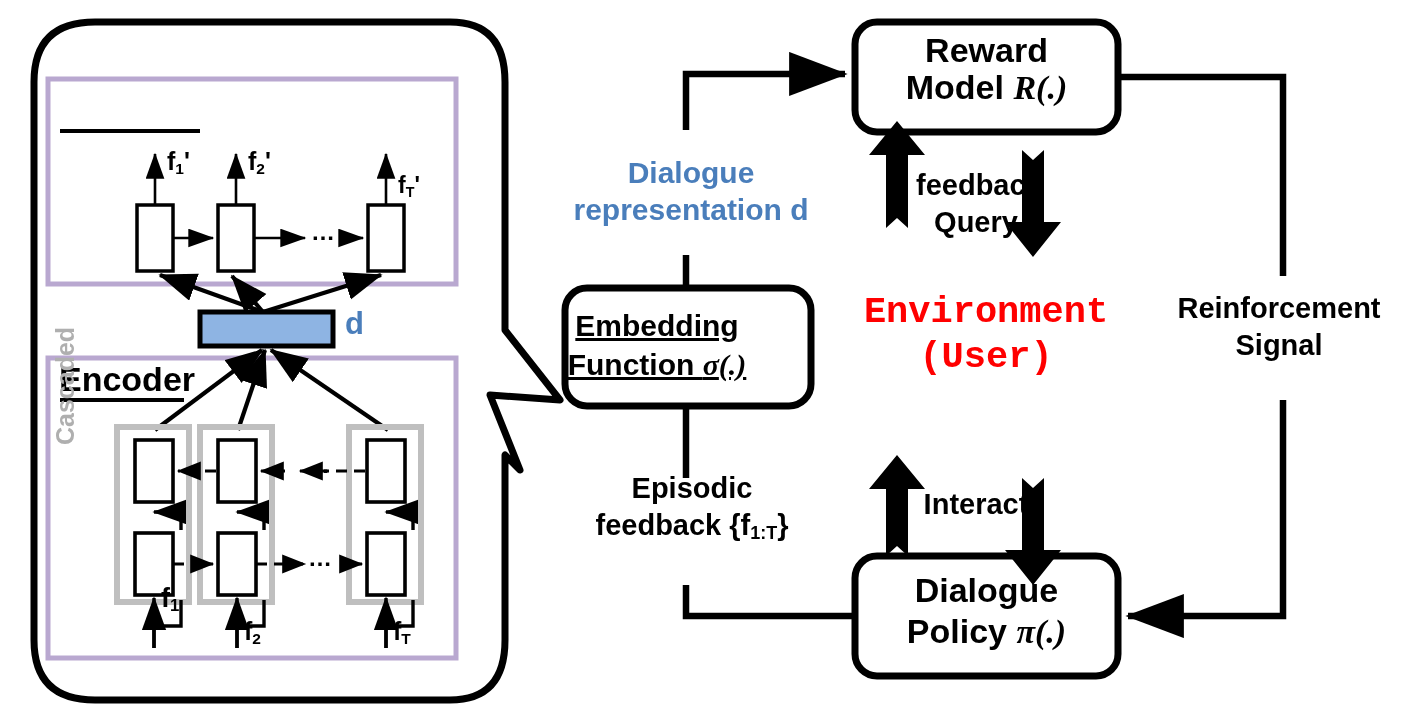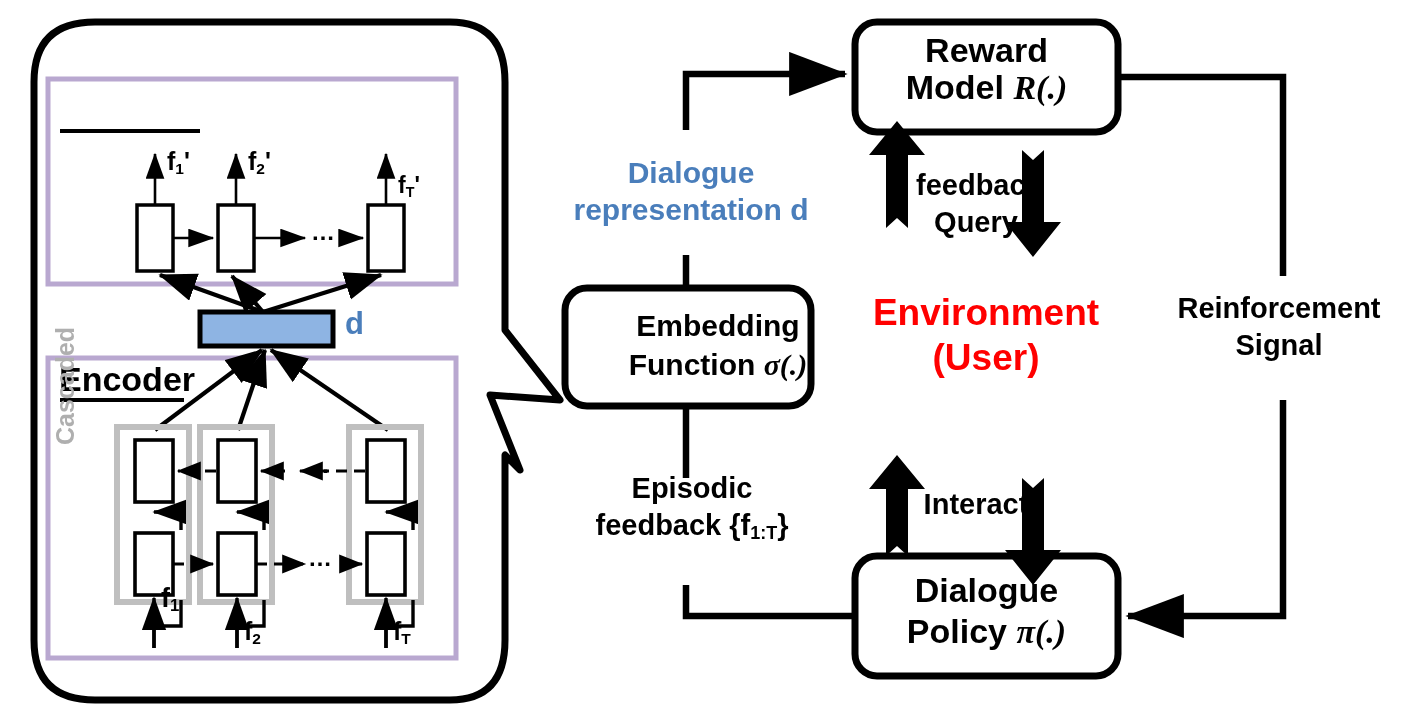--- a/index.html
+++ b/index.html
@@ -4,21 +4,21 @@
 <style>
   html,body{margin:0;padding:0;background:#ffffff;}
   body{width:1405px;height:725px;overflow:hidden;
        font-family:"Liberation Sans", sans-serif;}
   #stage{position:relative;width:1405px;height:725px;}
   svg.layer{position:absolute;left:0;top:0;width:1405px;height:725px;}
   .lbl{position:absolute;font-weight:bold;color:#000000;line-height:1.08;}
   .center{text-align:center;}
   .ital{font-family:"Liberation Serif", serif;font-style:italic;font-weight:bold;}
   .blue{color:#4A7EBB;}
-  .red{color:#FF0000;}
+  .red{color:#FF0000;font-family:Liberation Mono, monospace;}
   .grey{color:#AFAFAF;}
   .sub{font-size:0.62em;vertical-align:-0.25em;}
 </style>
 </head>
 <body>
 
 <div id="stage">
 
   <svg class="layer" viewBox="0 0 1405 725">
     <defs>
@@ -218,21 +218,21 @@
   <div class="lbl center" style="left:916px;top:167px;width:120px;font-size:29px;line-height:1.28;">
     <div>feedback</div>
     <div>Query</div>
   </div>
 
   <div class="lbl center" style="left:1150px;top:290px;width:258px;font-size:29px;line-height:1.26;">
     <div>Reinforcement</div>
     <div>Signal</div>
   </div>
 
-  <div class="lbl center" style="left:595px;top:306px;width:246px;font-size:30px;line-height:1.3;">
+  <div class="lbl center" style="left:534px;top:306px;width:246px;font-size:30px;line-height:1.3;text-decoration:underline;">
     <div>Embedding</div>
     <div><span>Function </span><span class="ital">σ</span><span class="ital">(.)</span></div>
   </div>
 
   <div class="lbl red center" style="left:845px;top:290px;width:282px;font-size:37px;line-height:1.22;">
     <div>Environment</div>
     <div>(User)</div>
   </div>
 
   <div class="lbl center" style="left:556px;top:470px;width:272px;font-size:29px;line-height:1.26;">

